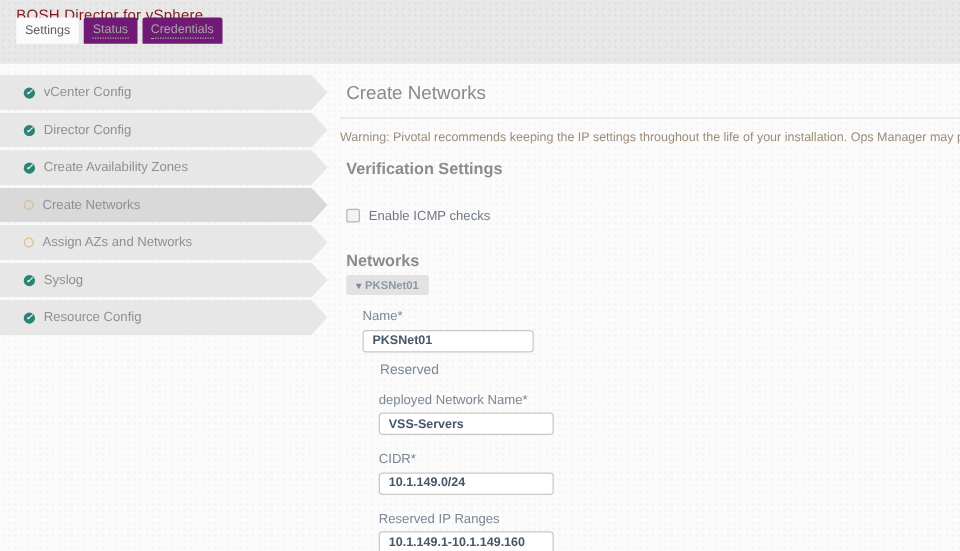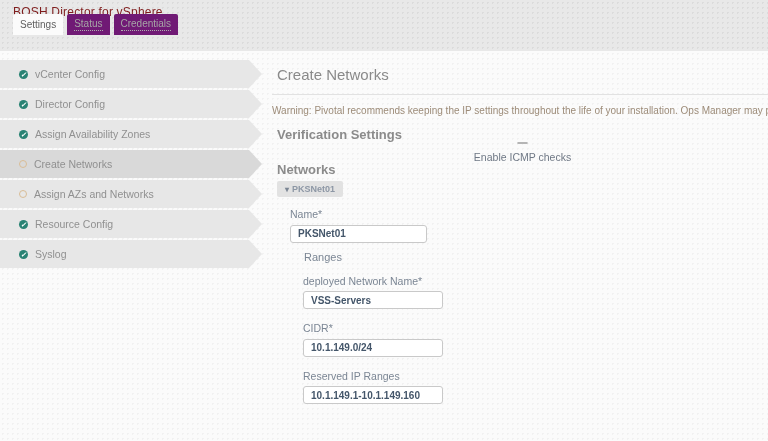--- a/index.html
+++ b/index.html
@@ -73,30 +73,30 @@
   .warning{
     margin-top:10px;font-size:10px;line-height:12px;color:var(--warning-text);
     white-space:nowrap;
   }
   .main h2{
     font-size:13px;font-weight:bold;color:#8b8b8b;
     line-height:15px;margin-left:5px;
   }
   .h-verification{margin-top:10px;}
   .checkbox-row{
-    margin-top:0;margin-left:5px;height:13px;
+    margin-top:24px;margin-left:5px;height:13px;
     display:flex;align-items:center;gap:7px;cursor:pointer;
-    font-size:10.5px;color:#6f7885;flex-direction:column;
+    font-size:10.5px;color:#6f7885;
   }
   .checkbox{
     appearance:none;-webkit-appearance:none;width:11px;height:11px;
     border:1px solid #b5b5b5;border-radius:2px;background:#f3f3f3;
     cursor:pointer;margin:0;
   }
-  .h-networks{margin-top:7px;}
+  .h-networks{margin-top:22px;}
   .desc{
     margin-top:4px;font-size:9.5px;font-weight:bold;
     color:#979797;line-height:11px;
   }
   .net-toggle{
     margin-top:4px;margin-left:5px;height:16px;
     display:inline-flex;align-items:center;gap:3px;
     background:#e2e2e2;border:none;border-radius:2px;
     padding:0 8px;cursor:pointer;
     font-family:"Liberation Sans",sans-serif;
@@ -154,41 +154,41 @@
       <div class="side-item">
         <span class="status-icon complete">
             <i class="glyph">✓</i>
           </span>
         <span class="side-label">Director Config</span>
       </div>
       <div class="side-item">
         <span class="status-icon complete">
             <i class="glyph">✓</i>
           </span>
-        <span class="side-label">Assign Availability Zones</span>
+        <span class="side-label">Create Availability Zones</span>
       </div>
       <div class="side-item active">
         <span class="status-icon pending"></span>
         <span class="side-label">Create Networks</span>
       </div>
       <div class="side-item">
         <span class="status-icon pending"></span>
         <span class="side-label">Assign AZs and Networks</span>
       </div>
       <div class="side-item">
         <span class="status-icon complete">
             <i class="glyph">✓</i>
           </span>
+        <span class="side-label">Syslog</span>
+      </div>
+      <div class="side-item">
+        <span class="status-icon complete">
+            <i class="glyph">✓</i>
+          </span>
         <span class="side-label">Resource Config</span>
-      </div>
-      <div class="side-item">
-        <span class="status-icon complete">
-            <i class="glyph">✓</i>
-          </span>
-        <span class="side-label">Syslog</span>
       </div>
     </nav>
 
     <div class="main">
       <h1>Create Networks</h1>
       <div class="divider"></div>
       <p class="warning">Warning: Pivotal recommends keeping the IP settings throughout the life of your installation. Ops Manager may prevent you from changing them in the future. Contact F</p>
 
       <h2 class="h-verification">Verification Settings</h2>
       <label class="checkbox-row">
@@ -202,21 +202,21 @@
         <span class="chev">▾</span>
         <span>PKSNet01</span>
       </button>
 
       <div class="net-form">
         <div class="field field-name">
           <label>Name*</label>
           <input type="text" class="text-input" value="PKSNet01" style="">
         </div>
 
-        <div class="subnets-heading">Ranges</div>
+        <div class="subnets-heading">Reserved</div>
 
         <div class="subnet-fields">
           <div class="field">
             <label>deployed Network Name*</label>
             <input type="text" class="text-input" value="VSS-Servers" style="">
           </div>
           <div class="field">
             <label>CIDR*</label>
             <input type="text" class="text-input" value="10.1.149.0/24" style="">
           </div>

